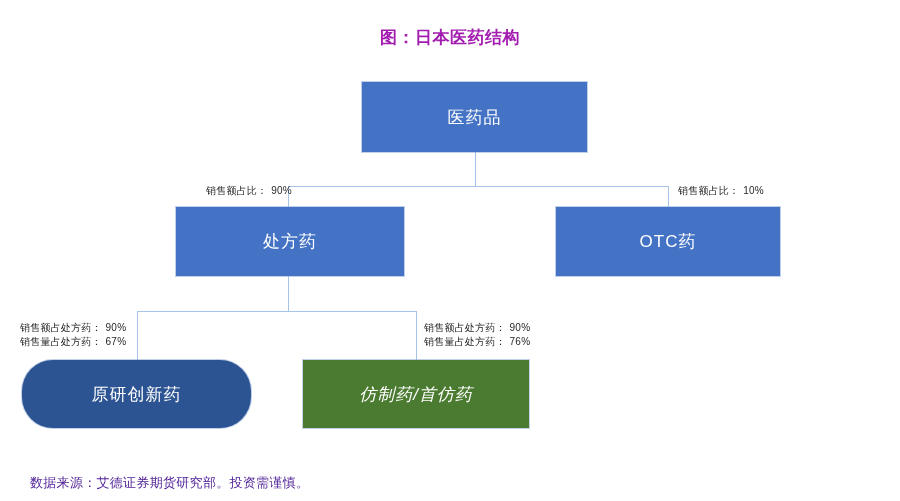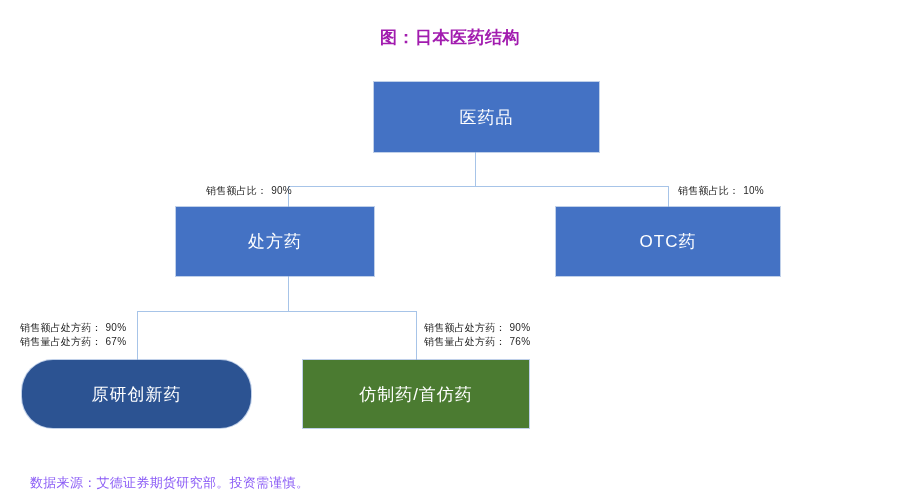--- a/index.html
+++ b/index.html
@@ -33,24 +33,24 @@
     align-items:center;
     justify-content:center;
     color:#ffffff;
     font-size:17px;
     letter-spacing:1px;
     border:1px solid rgba(255,255,255,0.0);
     box-shadow:0 0 0 1px rgba(140,170,215,.55);
   }
   .node.blue{background:#4472C4;}
   .node.navy{background:#2C5392;border-radius:31px;}
-  .node.green{background:#4B7B31;}
+  .node.green{background:#4B7B31;font-style:italic;}
 
-  #node-drug      {left:374px;top:82px;width:225px;height:70px;}
-  #node-rx        {left:176px;top:207px;width:198px;height:69px;}
+  #node-drug      {left:362px;top:82px;width:225px;height:70px;}
+  #node-rx        {left:176px;top:207px;width:228px;height:69px;}
   #node-otc       {left:556px;top:207px;width:224px;height:69px;}
   #node-original  {left:22px; top:360px;width:229px;height:68px;}
   #node-generic   {left:303px;top:360px;width:226px;height:68px;}
 
   
   .line{position:absolute;background:#A7C4E8;}
   .vline{width:1px;}
   .hline{height:1px;}
 
   
@@ -79,21 +79,21 @@
   #lbl-original    {left:20px; top:321px;}
   #lbl-generic     {left:424px;top:321px;}
   .edge-label .row{display:block;}
   .edge-label .pct{display:inline-block;margin-left:4px;}
 
   
   .footnote{
     position:absolute;
     left:30px;top:474px;
     font-size:13px;
-    color:#8b5cf6;
+    color:#4c1d95;
     letter-spacing:.3px;
     white-space:nowrap;
   }
 </style>
 </head>
 <body>
 
 <div id="canvas">
 
   <div class="title">图：日本医药结构</div>

